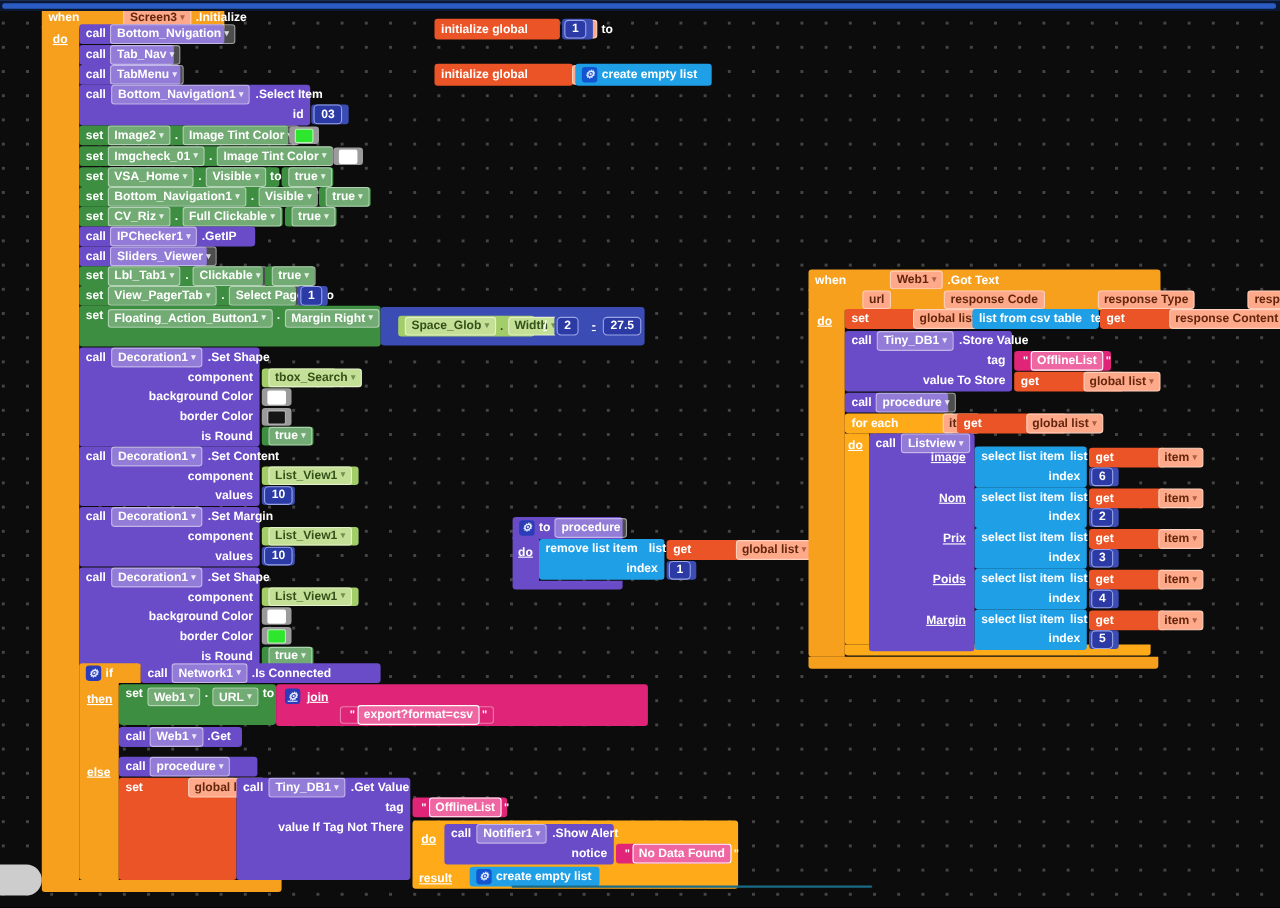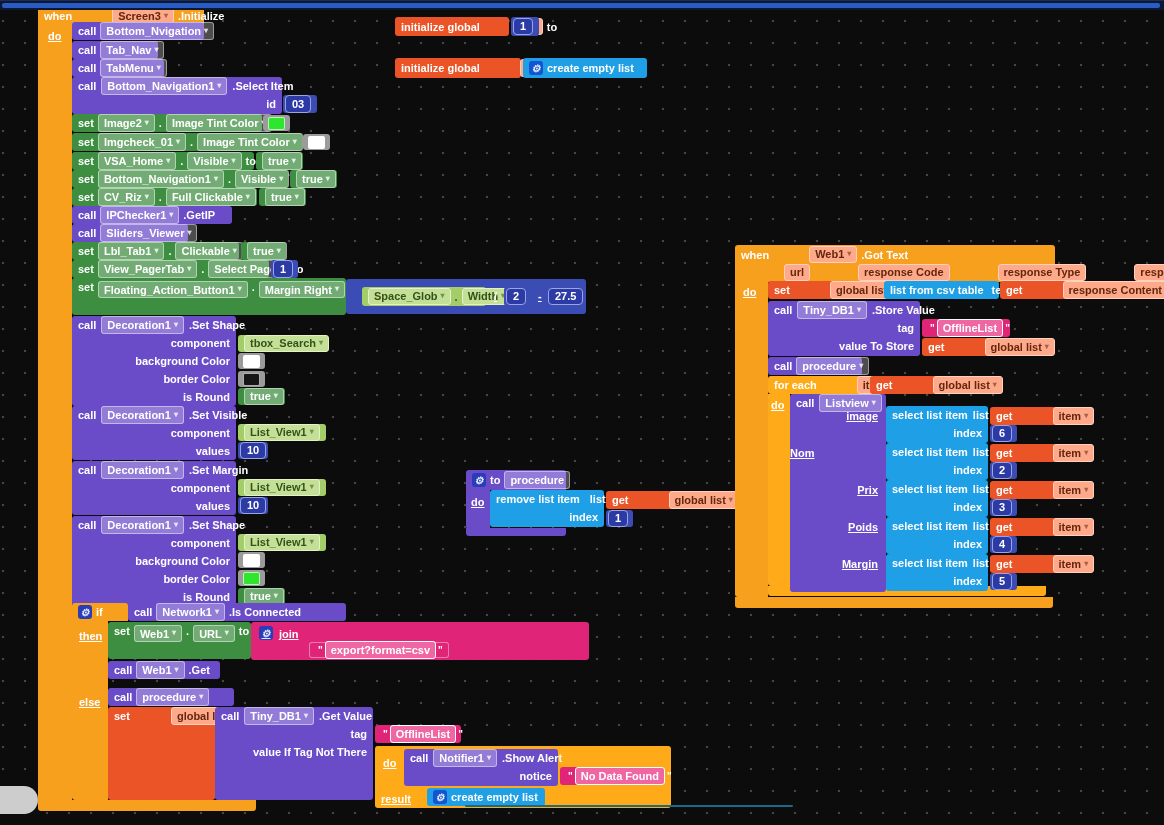--- a/index.html
+++ b/index.html
@@ -225,21 +225,21 @@
     <span class="sw" style="background-color: rgb(22, 22, 22);"></span>
   </div>
   <div class="b green" style="left:238px;top:388px;width:47px;height:17px">
     <span class="pill pl-lite dd">true</span>
   </div>
 
   <div class="panel purple" style="left:72px;top:406px;width:164px;height:54px">
     <div class="prow left">
       <span>call</span>
       <span class="pill pl-lite dd">Decoration1</span>
-      <span>.Set Visible</span>
+      <span>.Set Content</span>
     </div>
     <div class="prow">
         <span>component</span>
       </div>
     <div class="prow">
         <span>values</span>
       </div>
   </div>
   <div class="b lime" style="left:238px;top:424px;width:88px;height:17px">
     <span class="pill pl-lime dd">List_View1</span>
@@ -494,21 +494,21 @@
   <span class="abs" style="left:771px;top:399px">do</span>
   <div class="bb amber" style="left:768px;top:586px;width:278px;height:10px"></div>
 
   <div class="panel purple" style="left:790px;top:394px;width:96px;height:198px">
     <div class="prow left">
       <span>call</span>
       <span class="pill pl-lite dd">Listview</span>
     </div>
   </div>
   <span class="abs" style="left:790px;top:410px;width:88px;text-align:right">image</span>
-  <span class="abs" style="left:790px;top:447px;width:88px;">Nom</span>
+  <span class="abs" style="left:790px;top:447px;width:88px;text-align:right">Nom</span>
   <span class="abs" style="left:790px;top:484px;width:88px;text-align:right">Prix</span>
   <span class="abs" style="left:790px;top:521px;width:88px;text-align:right">Poids</span>
   <span class="abs" style="left:790px;top:558px;width:88px;text-align:right">Margin</span>
 
   <div class="panel cyan" style="left:886px;top:406px;width:102px;height:37px">
     <div class="prow" style="justify-content:space-between">
         <span>select list item</span>
         <span>list</span>
       </div>
     <div class="prow">

